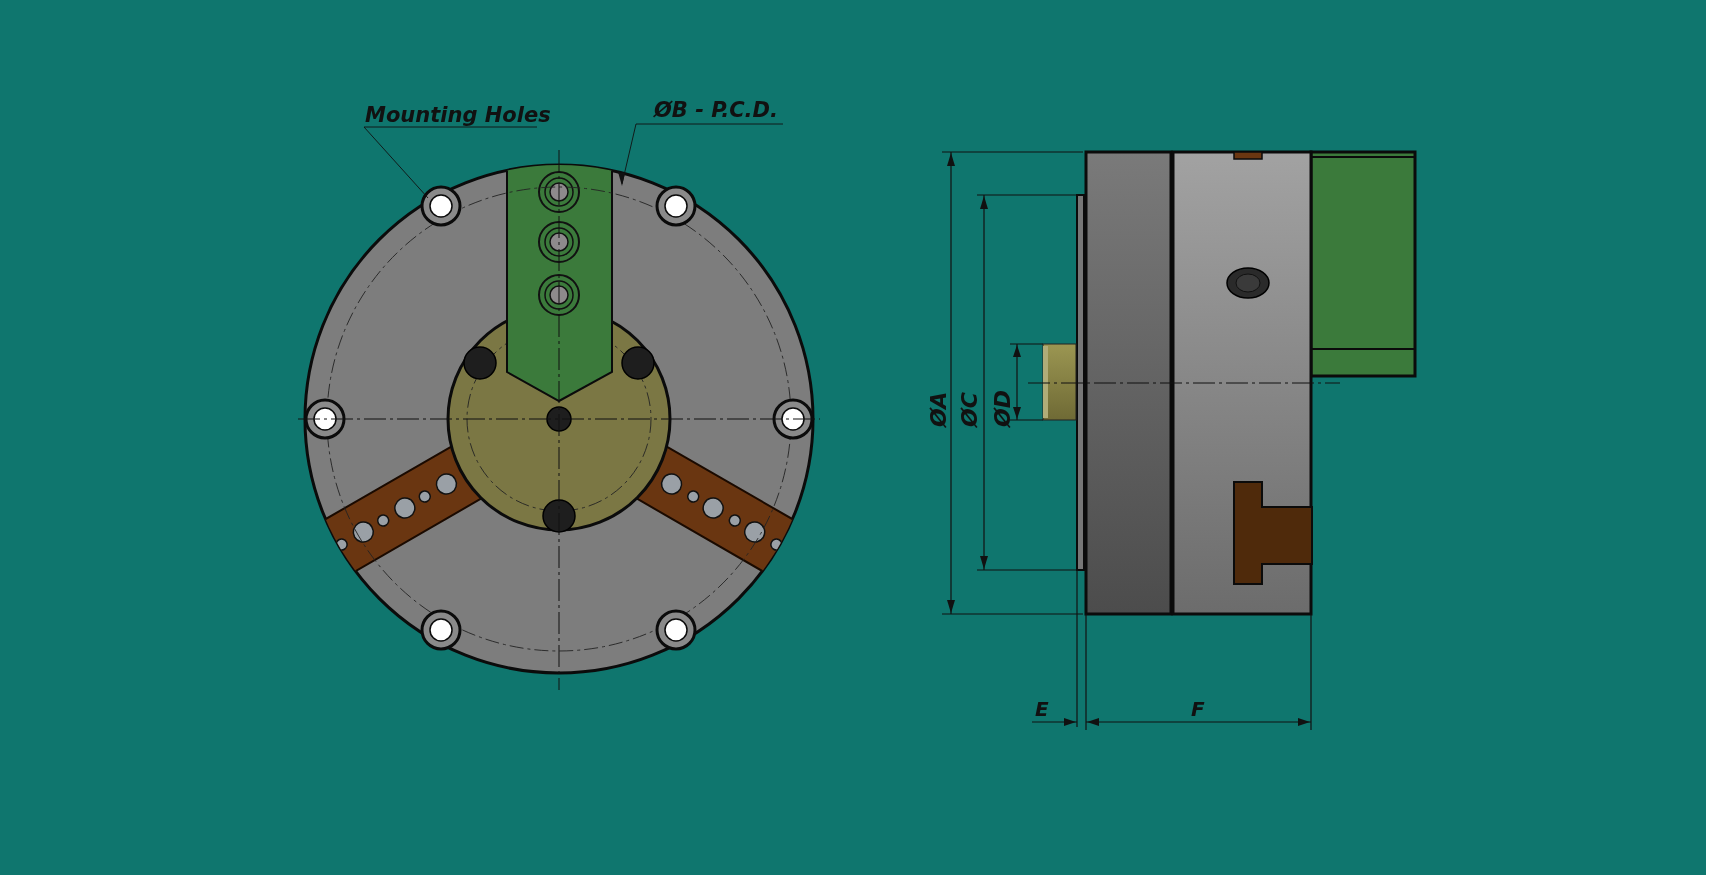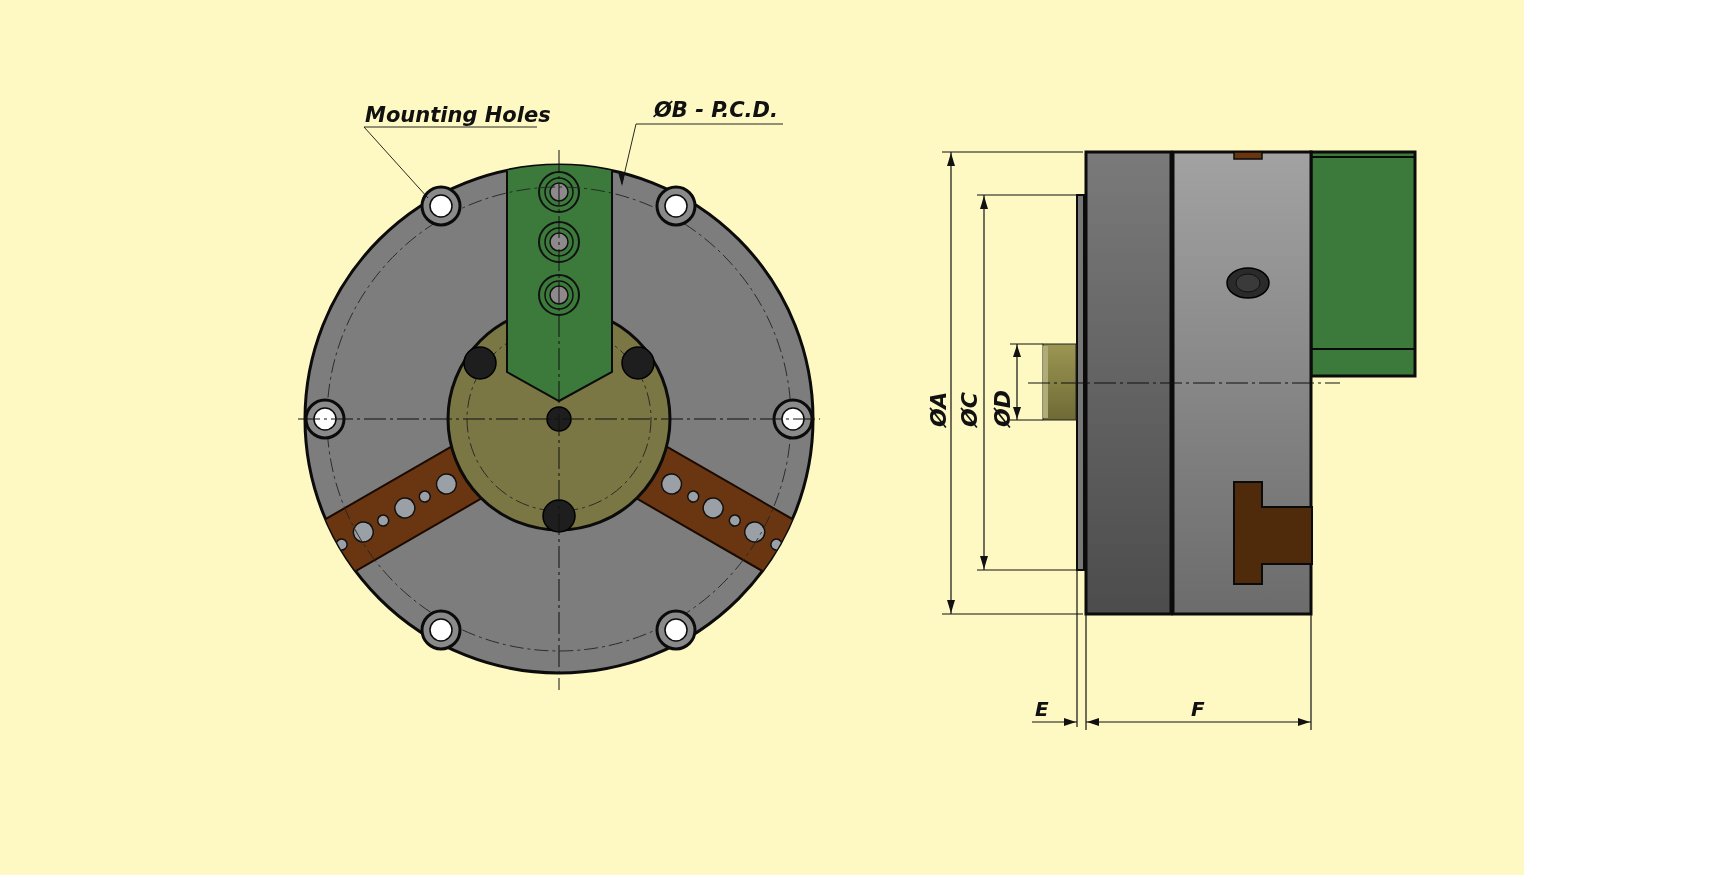--- a/index.html
+++ b/index.html
@@ -1,16 +1,16 @@
 <!DOCTYPE html>
 <html><head>
 <meta charset="utf-8">
 <style>
   html,body{margin:0;padding:0;background:#ffffff;}
-  #canvas{position:relative;width:1524px;height:875px;background:#fef9c3;overflow:hidden;}
+  #canvas{position:relative;width:1706px;height:875px;background:#0f766e;overflow:hidden;}
   svg{position:absolute;left:0;top:0;}
   .lbl{font-family:"DejaVu Sans",sans-serif;font-weight:bold;font-style:italic;fill:#111;}
   .dim{stroke:#111;stroke-width:1.2;fill:none;}
   .thin{stroke:#111;stroke-width:0.9;fill:none;}
   .center{stroke:#111;stroke-width:1;stroke-dasharray:22 4 3 4;fill:none;}
   .pcd{stroke:#222;stroke-width:0.9;stroke-dasharray:14 4 3 4;fill:none;}
 </style>
 </head>
 <body>
 

